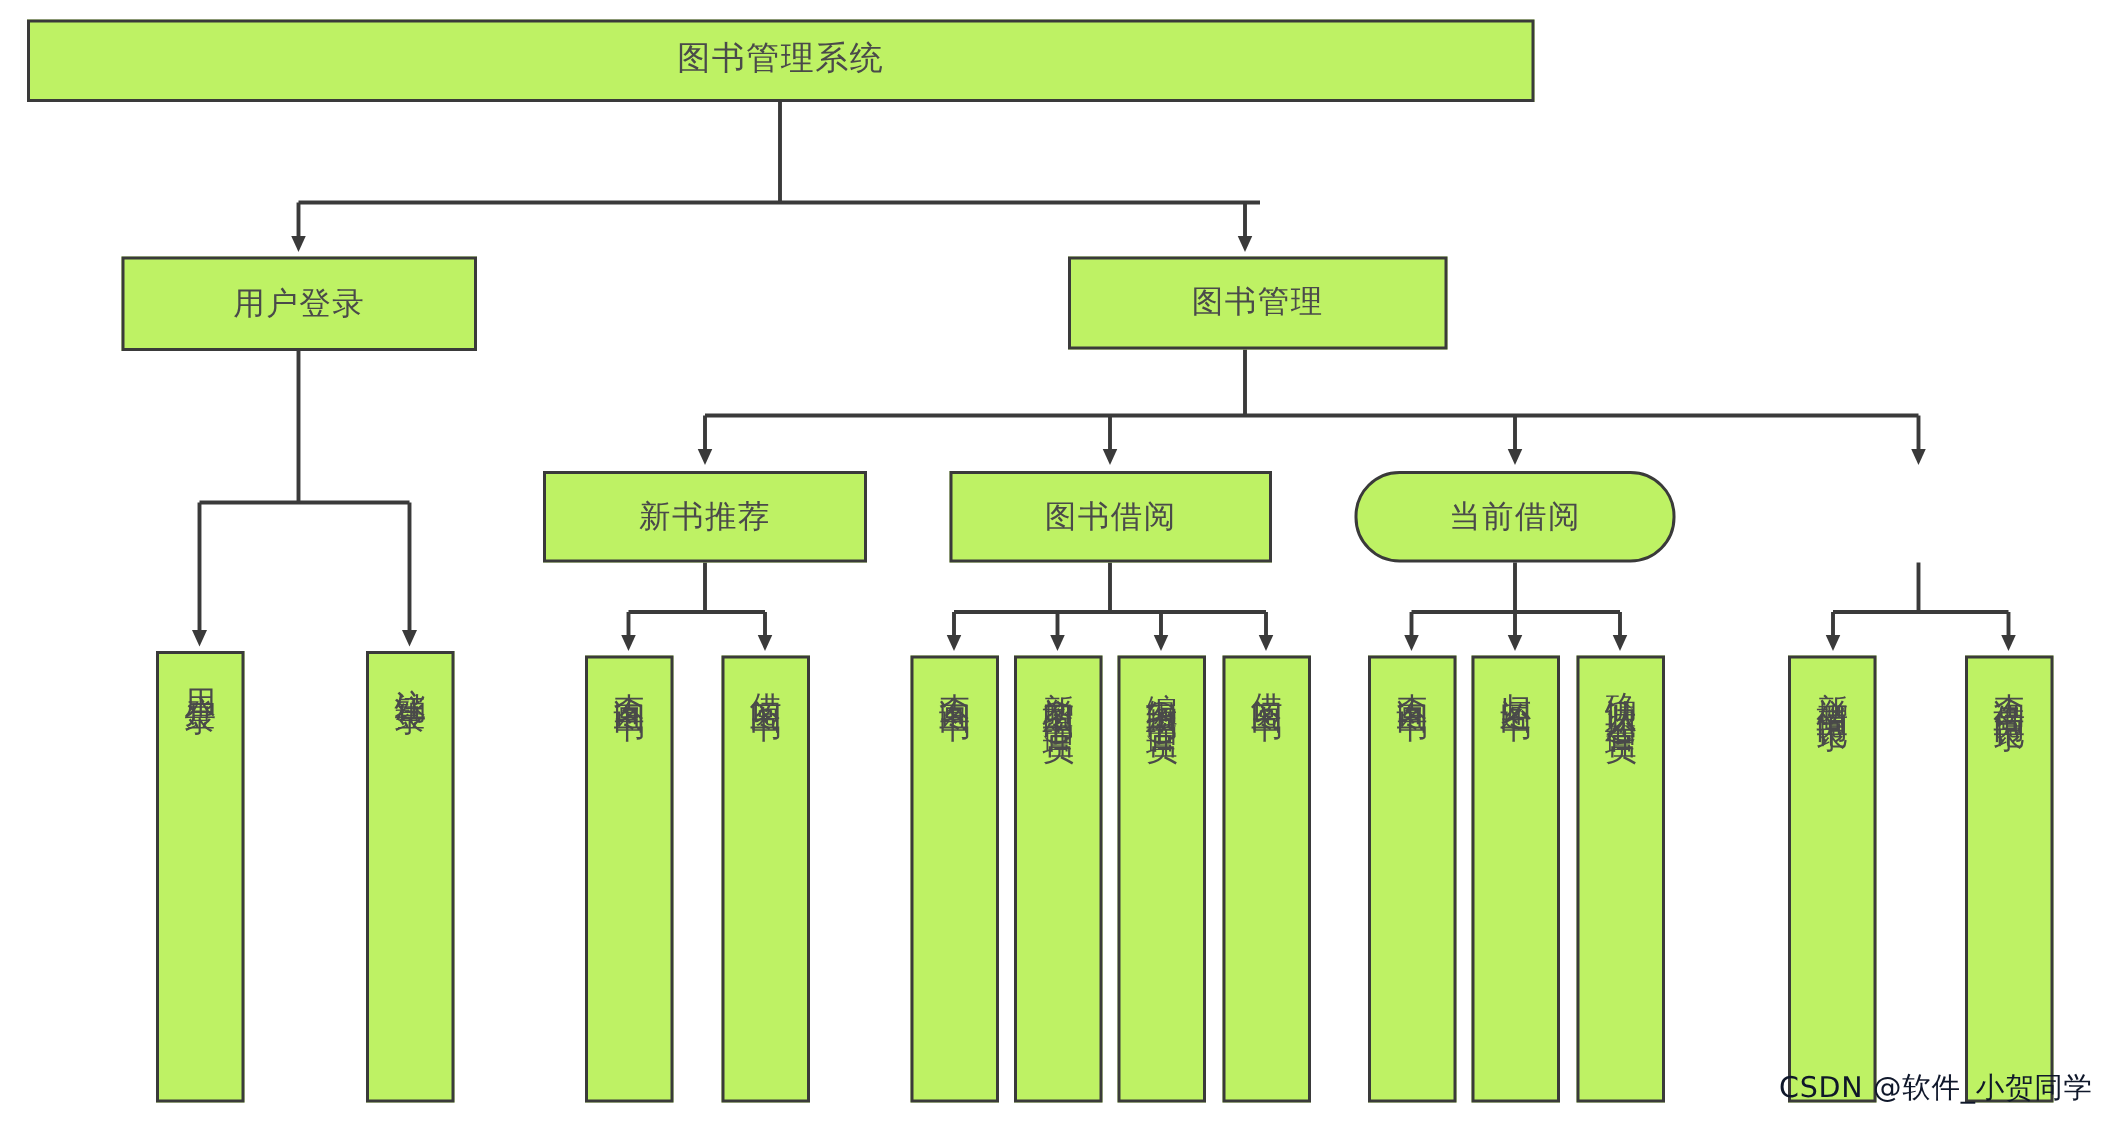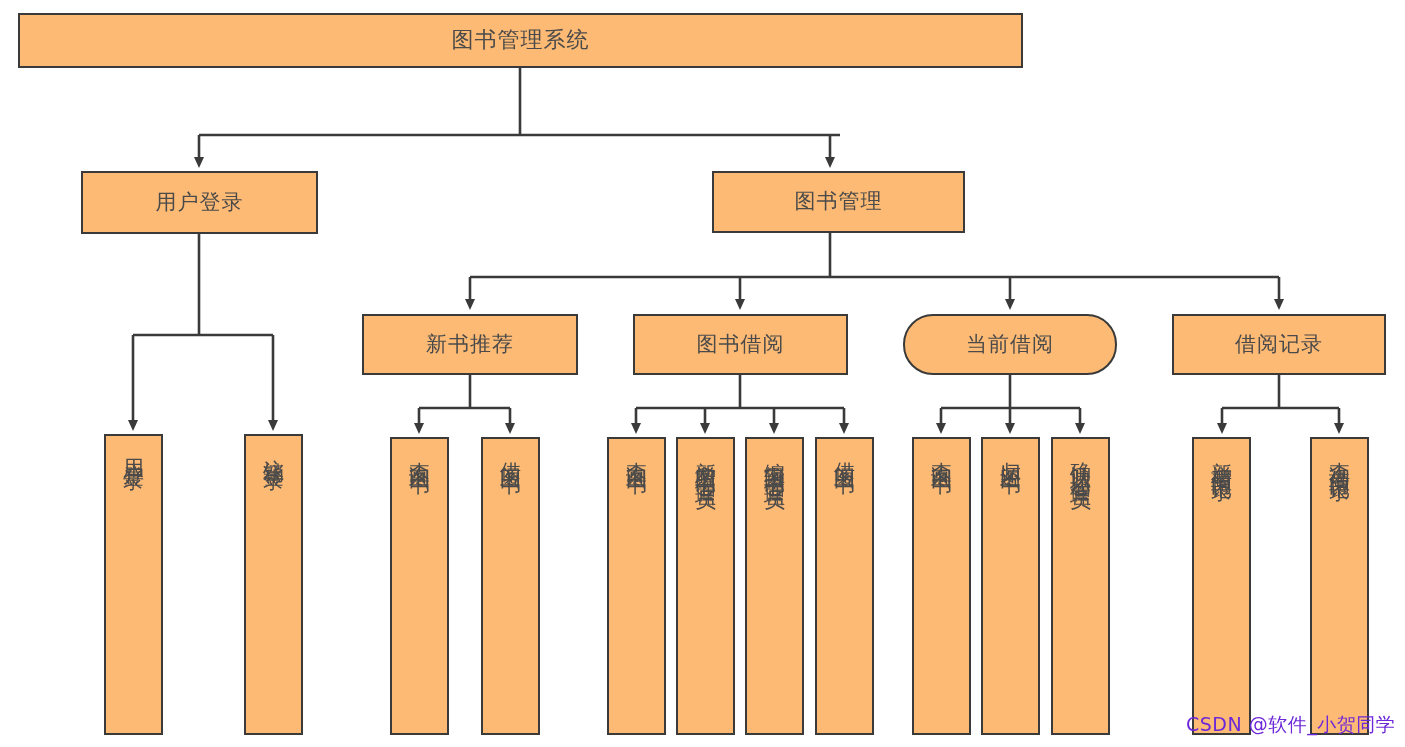--- a/index.html
+++ b/index.html
@@ -21,21 +21,21 @@
     position: absolute;
     left: 0;
     top: 0;
     width: 1405px;
     height: 747px;
     pointer-events: none;
   }
   .node {
     position: absolute;
     box-sizing: border-box;
-    background: #fdba74;
+    background: #bef264;
     border: 2.5px solid #3a3a3a;
     display: flex;
     align-items: center;
     justify-content: center;
     color: #4a4a4a;
   }
   .node.h {
     font-size: 21px;
     letter-spacing: 1px;
     line-height: 1.2;
@@ -53,21 +53,21 @@
     text-orientation: upright;
     font-size: 21px;
     line-height: 1.05;
     letter-spacing: 4px;
     color: #4a4a4a;
     white-space: nowrap;
   }
   .watermark {
     position: absolute;
     font-size: 19px;
-    color: #6d28d9;
+    color: #0f172a;
     letter-spacing: 0.5px;
     white-space: nowrap;
   }
 </style>
 </head>
 <body>
 
 <div id="canvas">
 
   <svg class="wires" viewBox="0 0 1405 747">
@@ -133,23 +133,20 @@
 
   <div class="node h" style="left:362px; top:314px; width:216px; height:61px;">
     <span>新书推荐</span>
   </div>
   <div class="node h" style="left:633px; top:314px; width:215px; height:61px;">
     <span>图书借阅</span>
   </div>
   <div class="node h" style="left:903px; top:314px; width:214px; height:61px;border-radius:30px;">
     <span>当前借阅</span>
   </div>
-  <div class="node h" style="left:1172px; top:314px; width:214px; height:61px;">
-    <span>借阅记录</span>
-  </div>
 
   <div class="node v" style="left:104px; top:434px; width:59px; height:301px;">
     <span class="vtext">用户登录</span>
   </div>
   <div class="node v" style="left:244px; top:434px; width:59px; height:301px;">
     <span class="vtext">注销登录</span>
   </div>
 
   <div class="node v" style="left:390px; top:437px; width:59px; height:298px;">
     <span class="vtext">查询图书</span>

